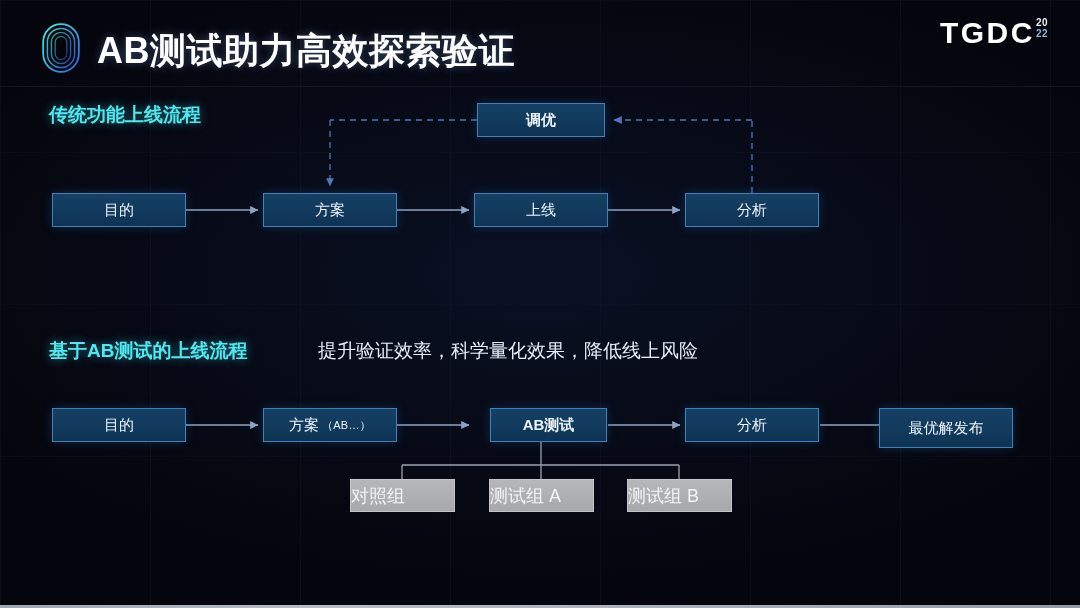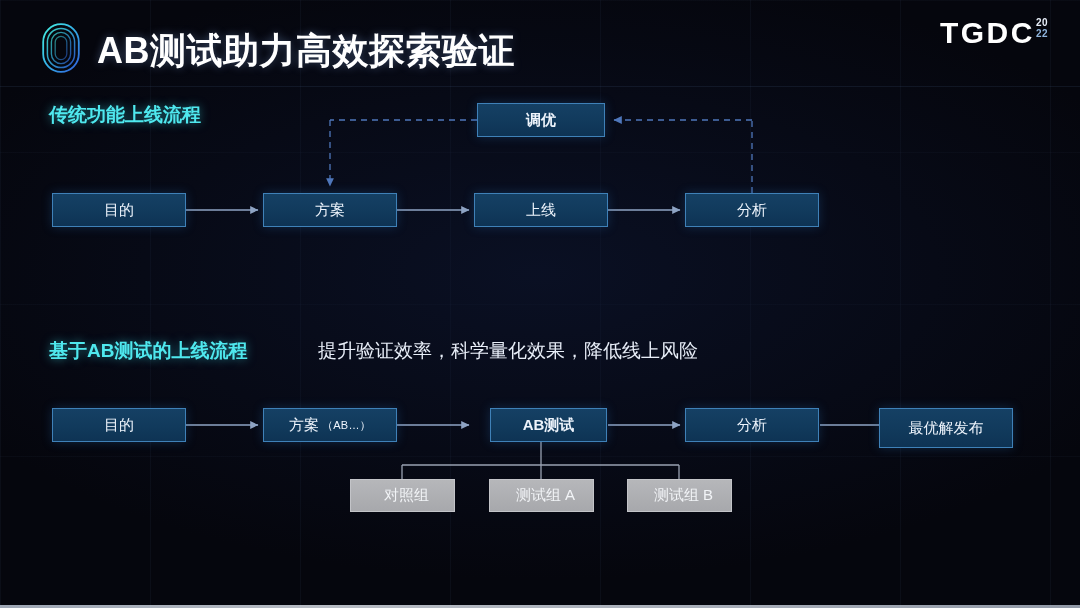--- a/index.html
+++ b/index.html
@@ -89,26 +89,25 @@
     background:linear-gradient(180deg,#154064 0%,#113a5c 55%,#0e3354 100%);
     border:1px solid #3f81b8;
     box-shadow:0 0 10px rgba(40,110,180,.30);
     white-space:nowrap;
   }
   .node.bold{font-weight:bold;}
   .node .sub{font-size:11px;margin-left:3px;letter-spacing:.3px;}
   .node-gray{
     position:absolute;
     box-sizing:border-box;
-    display:flex;align-items:center;justify-content:center;
-    color:#f2f4f7;font-size:15px;
+    display:flex;align-items:center;
+    color:#f2f4f7;font-size:18px;
     background:linear-gradient(180deg,#b6b7ba 0%,#a7a8ac 100%);
     border:1px solid #c3c4c8;
     white-space:nowrap;
-    padding-left:8px;
   }
   
   #wires{position:absolute;left:0;top:0;width:1080px;height:608px;pointer-events:none;}
 </style>
 </head>
 <body>
 
 <div id="bg-grid"></div>
 <div id="bg-vignette"></div>
 

